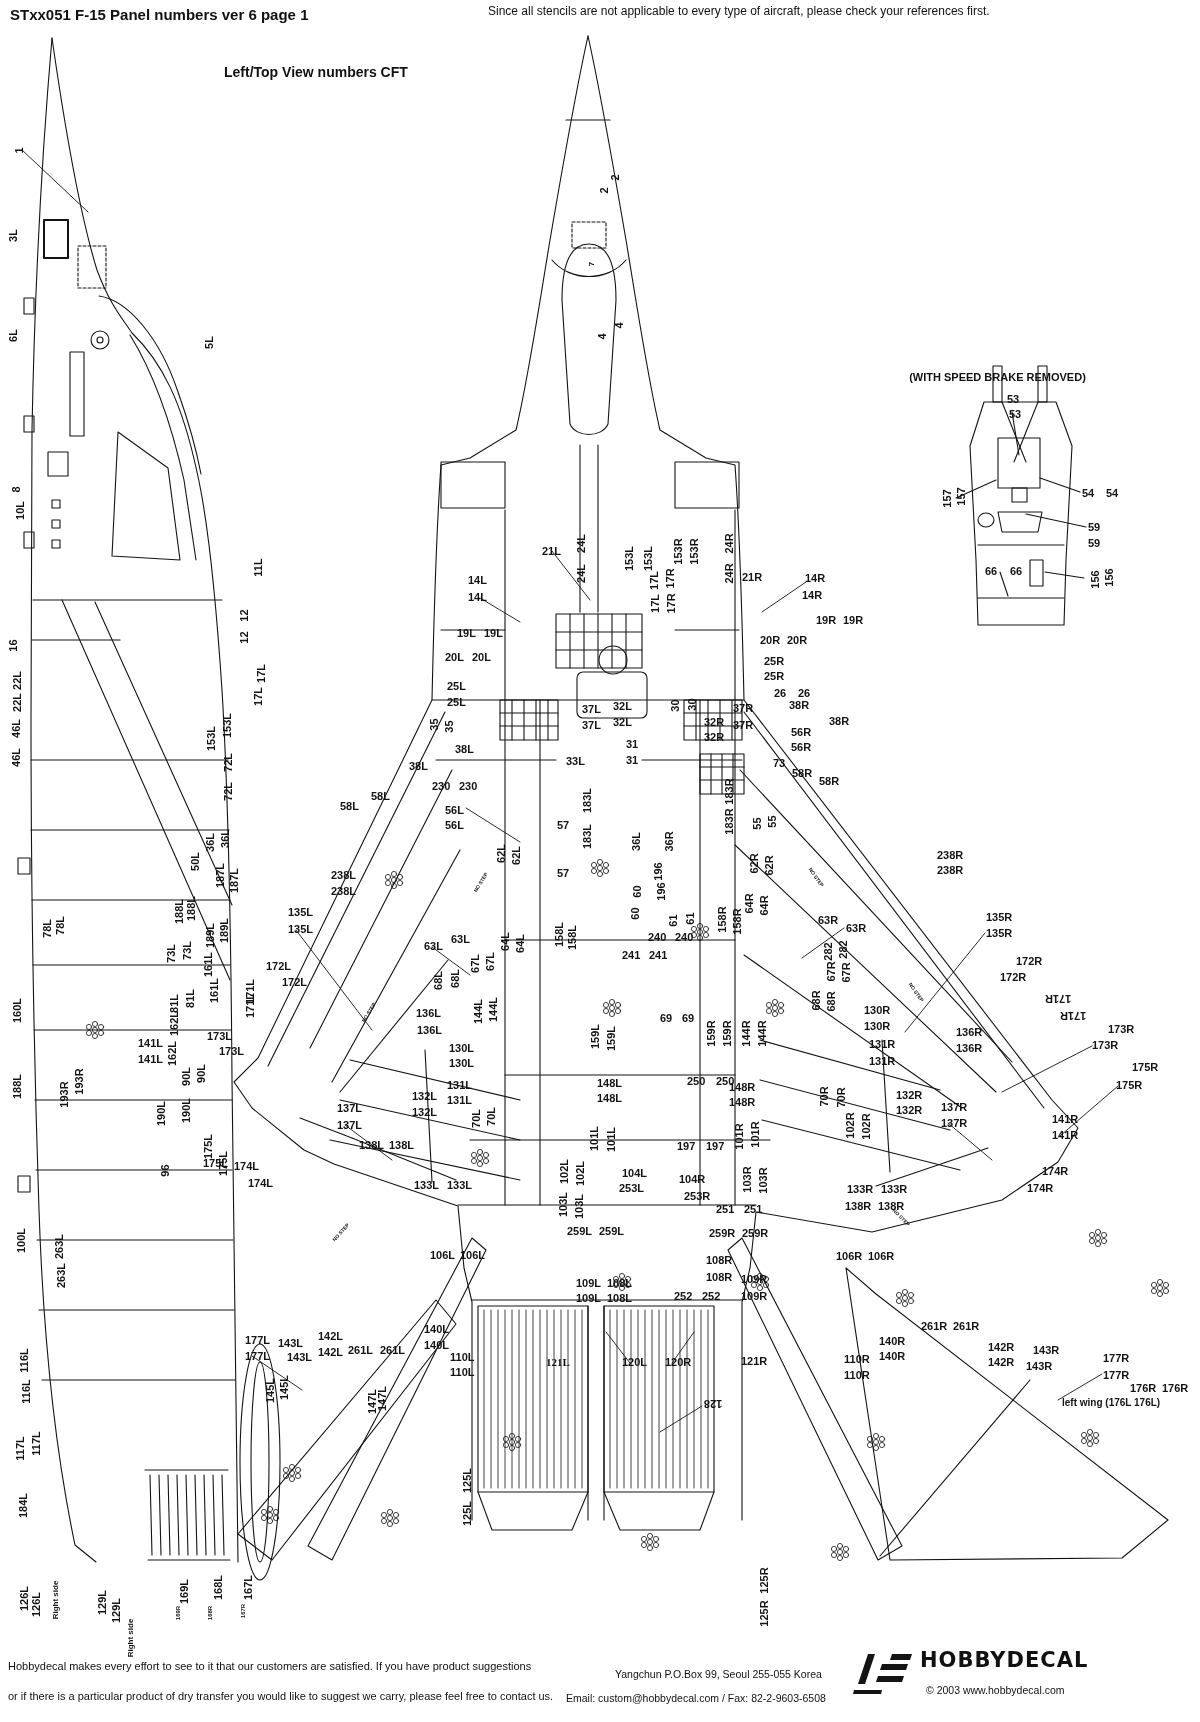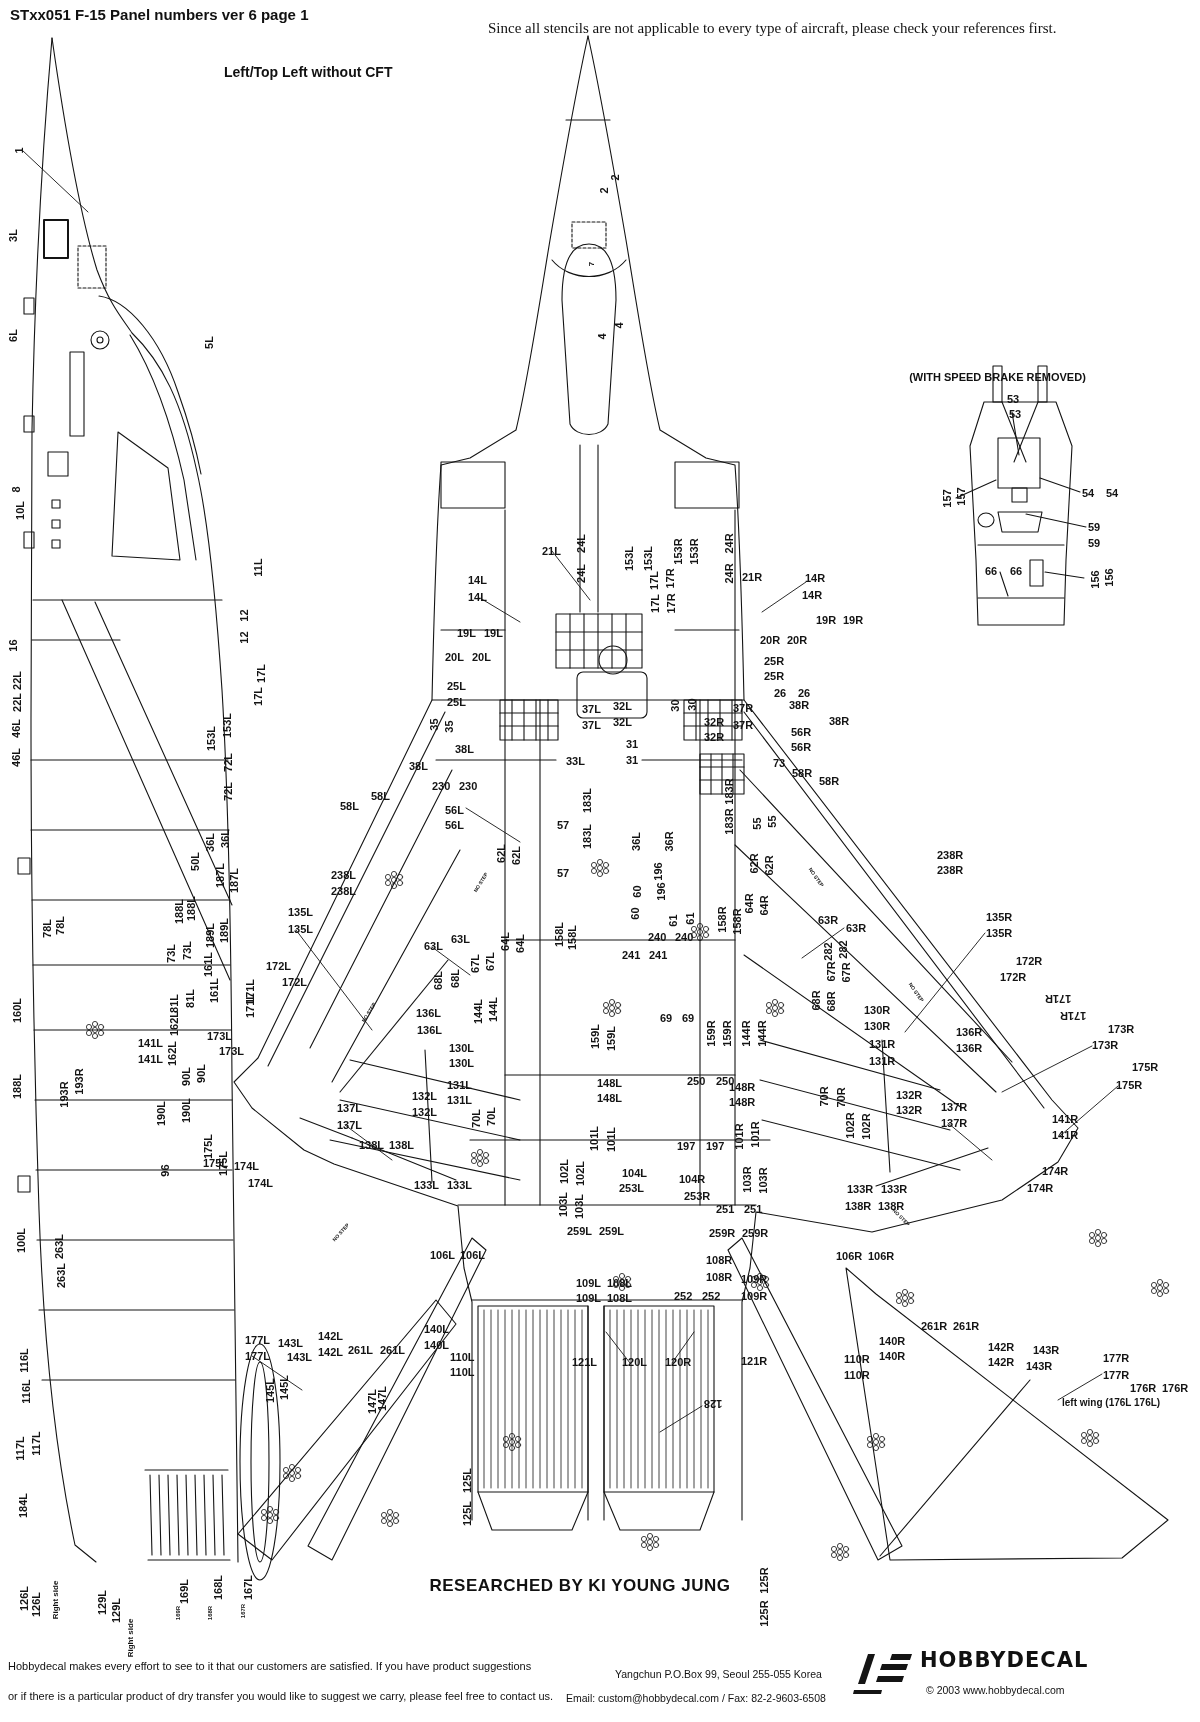--- a/index.html
+++ b/index.html
@@ -2,21 +2,21 @@
 <html><head>
 <meta charset="utf-8">
 <style>
   html,body{margin:0;padding:0;background:#888;}
   #page{position:relative;width:1200px;height:1722px;background:#ffffff;margin:0 auto;
         font-family:"Liberation Sans",sans-serif;overflow:hidden;color:#111;}
   #art{position:absolute;left:0;top:0;z-index:1;}
   #labels{position:absolute;left:0;top:0;width:1200px;height:1722px;z-index:2;}
   .lbl{position:absolute;font-weight:bold;font-size:11px;line-height:1;white-space:nowrap;color:#141414;}
   .hdr-title{position:absolute;left:10px;top:6px;font-size:15px;font-weight:bold;}
-  .hdr-note{position:absolute;left:488px;top:20px;font-size:15px;font-family:Liberation Serif, serif;}
+  .hdr-note{position:absolute;left:488px;top:4px;font-size:12px;}
   .view-label{position:absolute;left:224px;top:64px;font-size:14px;font-weight:bold;}
   .detail-title{position:absolute;left:890px;top:371px;width:215px;text-align:center;font-size:11px;font-weight:bold;}
   .researched{position:absolute;left:300px;top:1576px;width:560px;text-align:center;font-size:17px;font-weight:bold;letter-spacing:.5px;}
   .foot1{position:absolute;left:8px;top:1660px;font-size:11px;}
   .foot2{position:absolute;left:8px;top:1690px;font-size:11px;}
   .addr1{position:absolute;left:615px;top:1668px;font-size:10.5px;}
   .addr2{position:absolute;left:566px;top:1692px;font-size:10.5px;}
   .brand{position:absolute;left:920px;top:1648px;font-size:21px;font-weight:bold;letter-spacing:1px;font-family:"DejaVu Sans",sans-serif;}
   .copyright{position:absolute;left:926px;top:1684px;font-size:10.5px;}
   .logo{position:absolute;left:852px;top:1644px;width:64px;height:52px;}
@@ -392,21 +392,21 @@
         <line x1="680" y1="1310" x2="680" y2="1488"></line>
         <line x1="687" y1="1310" x2="687" y2="1488"></line>
         <line x1="694" y1="1310" x2="694" y2="1488"></line>
         <line x1="701" y1="1310" x2="701" y2="1488"></line>
         <line x1="708" y1="1310" x2="708" y2="1488"></line>
       </g>
   </svg>
 
   <div class="hdr-title">STxx051 F-15 Panel numbers ver 6 page 1</div>
   <div class="hdr-note">Since all stencils are not applicable to every type of aircraft, please check your references first.</div>
-  <div class="view-label">Left/Top Left without CFT</div>
+  <div class="view-label">Left/Top View numbers CFT</div>
   <div class="detail-title">(WITH SPEED BRAKE REMOVED)</div>
 
   <div id="labels">
       <span class="lbl" style="left: 16px; top: 145px; transform: rotate(-90deg); transform-origin: center center;">1</span>
       <span class="lbl" style="left: 7px; top: 230px; transform: rotate(-90deg); transform-origin: center center;">3L</span>
       <span class="lbl" style="left: 7px; top: 330px; transform: rotate(-90deg); transform-origin: center center;">6L</span>
       <span class="lbl" style="left: 203px; top: 337px; transform: rotate(-90deg); transform-origin: center center;">5L</span>
       <span class="lbl" style="left: 13px; top: 484px; transform: rotate(-90deg); transform-origin: center center;">8</span>
       <span class="lbl" style="left: 11px; top: 505px; transform: rotate(-90deg); transform-origin: center center;">10L</span>
       <span class="lbl" style="left: 249px; top: 562px; transform: rotate(-90deg); transform-origin: center center;">11L</span>
@@ -712,21 +712,21 @@
       <span class="lbl" style="left: 348px; top: 1345px;">261L</span>
       <span class="lbl" style="left: 380px; top: 1345px;">261L</span>
       <span class="lbl" style="left: 278px; top: 1338px;">143L</span>
       <span class="lbl" style="left: 287px; top: 1352px;">143L</span>
       <span class="lbl" style="left: 245px; top: 1335px;">177L</span>
       <span class="lbl" style="left: 245px; top: 1351px;">177L</span>
       <span class="lbl" style="left: 258px; top: 1385px; transform: rotate(-90deg); transform-origin: center center;">145L</span>
       <span class="lbl" style="left: 272px; top: 1382px; transform: rotate(-90deg); transform-origin: center center;">145L</span>
       <span class="lbl" style="left: 360px; top: 1396px; transform: rotate(-90deg); transform-origin: center center;">147L</span>
       <span class="lbl" style="left: 370px; top: 1393px; transform: rotate(-90deg); transform-origin: center center;">147L</span>
-      <span class="lbl" style="left: 572px; top: 1357px;">121L</span>
+      <span class="lbl" style="left: 546px; top: 1357px; font-family: Liberation Serif, serif;">121L</span>
       <span class="lbl" style="left: 622px; top: 1357px;">120L</span>
       <span class="lbl" style="left: 665px; top: 1357px;">120R</span>
       <span class="lbl" style="left: 741px; top: 1356px;">121R</span>
       <span class="lbl" style="left: 704px; top: 1398px; transform: rotate(180deg); transform-origin: center center;">128</span>
       <span class="lbl" style="left: 455px; top: 1475px; transform: rotate(-90deg); transform-origin: center center;">125L</span>
       <span class="lbl" style="left: 455px; top: 1508px; transform: rotate(-90deg); transform-origin: center center;">125L</span>
       <span class="lbl" style="left: 751px; top: 1575px; transform: rotate(-90deg); transform-origin: center center;">125R</span>
       <span class="lbl" style="left: 751px; top: 1608px; transform: rotate(-90deg); transform-origin: center center;">125R</span>
       <span class="lbl" style="left: 921px; top: 1321px;">261R</span>
       <span class="lbl" style="left: 953px; top: 1321px;">261R</span>
@@ -756,21 +756,20 @@
       <span class="lbl" style="left: 985px; top: 566px;">66</span>
       <span class="lbl" style="left: 1010px; top: 566px;">66</span>
       <span class="lbl" style="left: 470px; top: 880px; font-size: 5px; transform: rotate(-58deg); transform-origin: center center;">NO STEP</span>
       <span class="lbl" style="left: 805px; top: 875px; font-size: 5px; transform: rotate(55deg); transform-origin: center center;">NO STEP</span>
       <span class="lbl" style="left: 358px; top: 1010px; font-size: 5px; transform: rotate(-58deg); transform-origin: center center;">NO STEP</span>
       <span class="lbl" style="left: 905px; top: 990px; font-size: 5px; transform: rotate(55deg); transform-origin: center center;">NO STEP</span>
       <span class="lbl" style="left: 330px; top: 1230px; font-size: 5px; transform: rotate(-48deg); transform-origin: center center;">NO STEP</span>
       <span class="lbl" style="left: 890px; top: 1215px; font-size: 5px; transform: rotate(46deg); transform-origin: center center;">NO STEP</span>
     </div>
 
-  <div class="researched">RESEARCHED BY KI YOUNG JUNG</div>
   <div class="foot1">Hobbydecal makes every effort to see to it that our customers are satisfied. If you have product suggestions</div>
   <div class="foot2">or if there is a particular product of dry transfer you would like to suggest we carry,  please feel free to contact us.</div>
   <div class="addr1">Yangchun P.O.Box 99, Seoul 255-055 Korea</div>
   <div class="addr2">Email: custom@hobbydecal.com / Fax: 82-2-9603-6508</div>
 
   <svg class="logo" viewBox="0 0 64 52">
     <polygon points="6,40 16,10 23,10 13,40" fill="#141414"></polygon>
     <polygon points="26,32 52,32 50,38 24,38" fill="#141414"></polygon>
     <polygon points="30,20 56,20 54,26 28,26" fill="#141414"></polygon>
     <polygon points="40,10 60,10 58,16 38,16" fill="#141414"></polygon>

